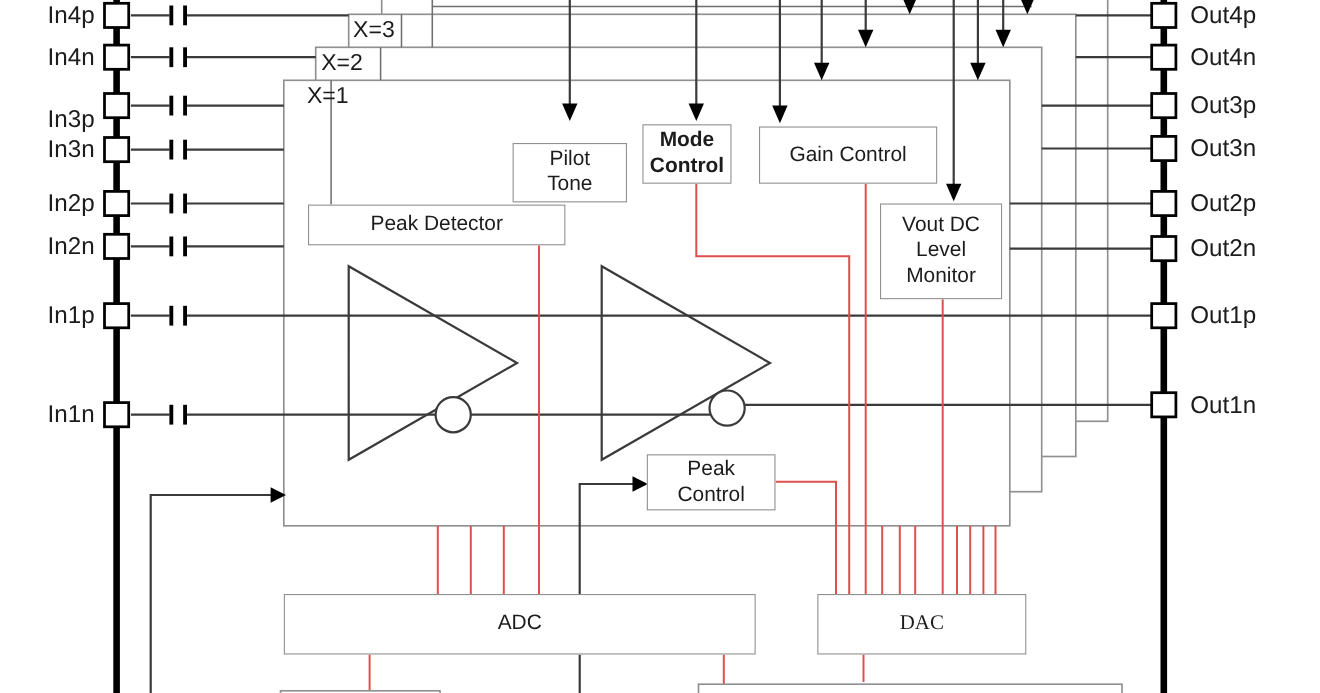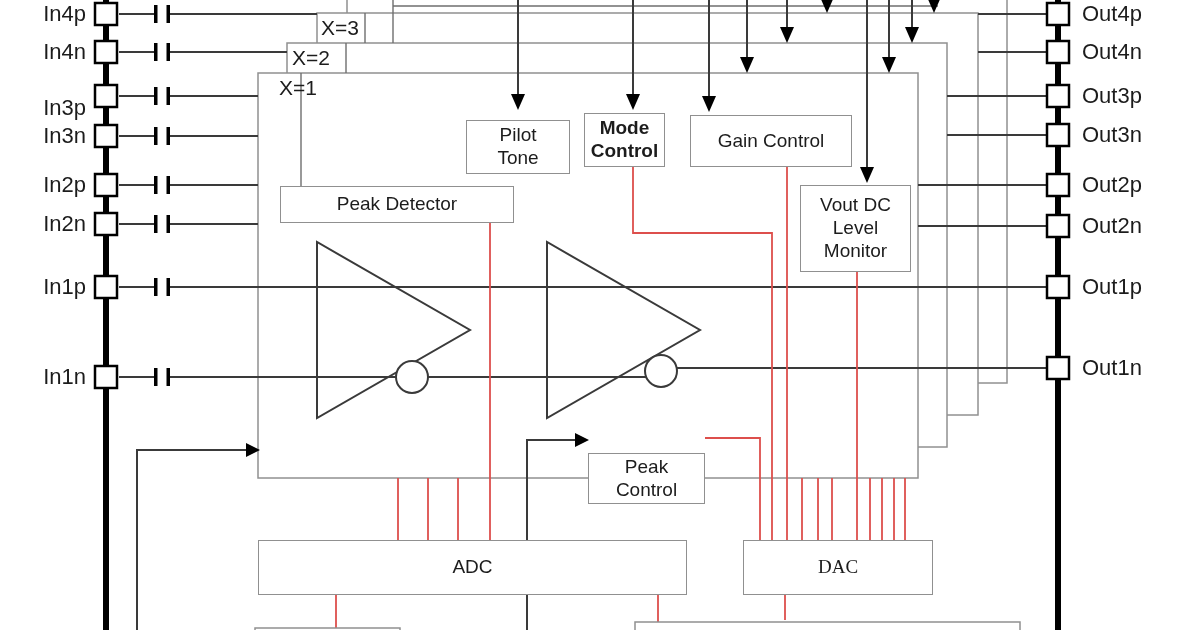--- a/index.html
+++ b/index.html
@@ -208,40 +208,40 @@
       <rect class="pinbox" x="1047" y="276" width="22" height="22"></rect>
       <rect class="pinbox" x="1047" y="357" width="22" height="22"></rect>
     </g>
   </svg>
 
   <div class="layer-label" style="left:263px;top:76px;margin-left:16px;">X=1</div>
   <div class="layer-label" style="left:292px;top:46px;">X=2</div>
   <div class="layer-label" style="left:321px;top:16px;">X=3</div>
   <div class="layer-label" style="left:351px;top:-20px;">X=4</div>
 
-  <div class="block" style="left:466px;top:120px;width:104px;height:54px;">
+  <div class="block" style="left:466px;top:130px;width:104px;height:54px;">
     <span>Pilot</span>
     <span>Tone</span>
   </div>
   <div class="block" style="left:584px;top:113px;width:81px;height:54px;font-weight:bold;">
     <span>Mode</span>
     <span>Control</span>
   </div>
   <div class="block" style="left:280px;top:186px;width:234px;height:37px;">
     <span>Peak Detector</span>
   </div>
   <div class="block" style="left:690px;top:115px;width:162px;height:52px;">
     <span>Gain Control</span>
   </div>
   <div class="block" style="left:800px;top:185px;width:111px;height:87px;">
     <span>Vout DC</span>
     <span>Level</span>
     <span>Monitor</span>
   </div>
-  <div class="block" style="left:588px;top:413px;width:117px;height:51px;margin-top:40px;">
+  <div class="block" style="left:588px;top:413px;width:117px;height:51px;">
     <span>Peak</span>
     <span>Control</span>
   </div>
   <div class="block big" style="left:258px;top:540px;width:429px;height:55px;">
     <span>ADC</span>
   </div>
   <div class="block big" style="left:743px;top:540px;width:190px;height:55px;font-family:Liberation Serif, serif;">
     <span>DAC</span>
   </div>
 

